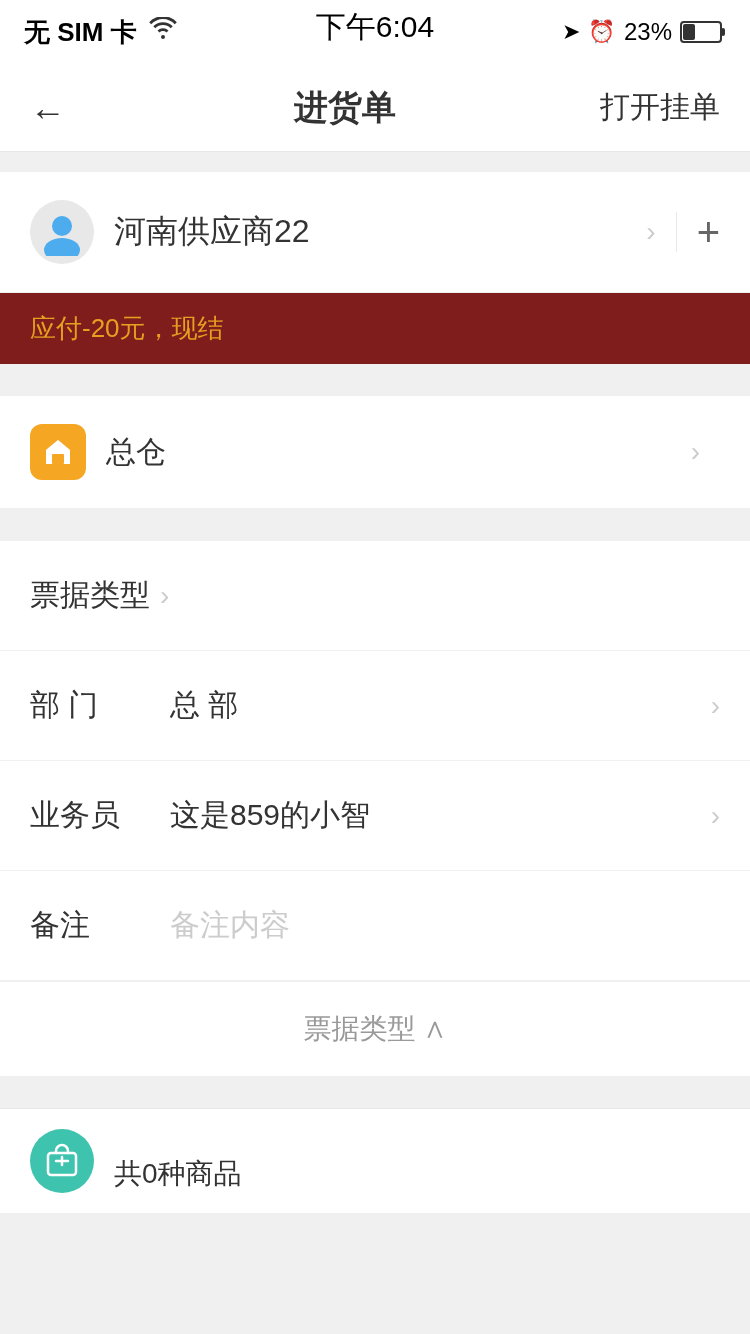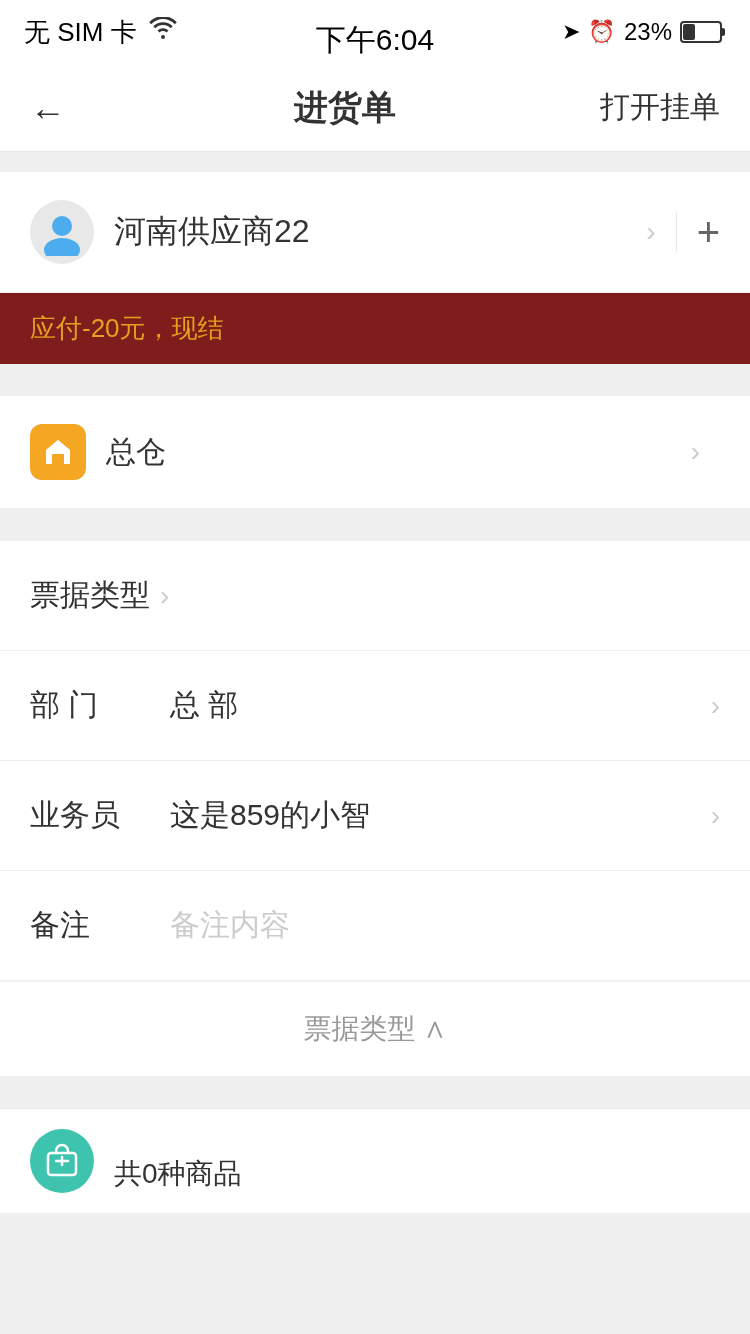--- a/index.html
+++ b/index.html
@@ -22,28 +22,29 @@
       justify-content: space-between;
       padding: 0 24px;
       font-size: 26px;
       color: #000;
     }
     .status-left {
       display: flex;
       align-items: center;
       gap: 10px;
       font-size: 26px;
+      font-weight: bold;
     }
     .status-center {
       font-size: 30px;
       font-weight: 500;
       position: absolute;
       left: 50%;
       transform: translateX(-50%);
-      top: 20px;
+      top: 7px;
     }
     .status-right {
       display: flex;
       align-items: center;
       gap: 8px;
       font-size: 24px;
     }
 
     
     .nav-bar {

